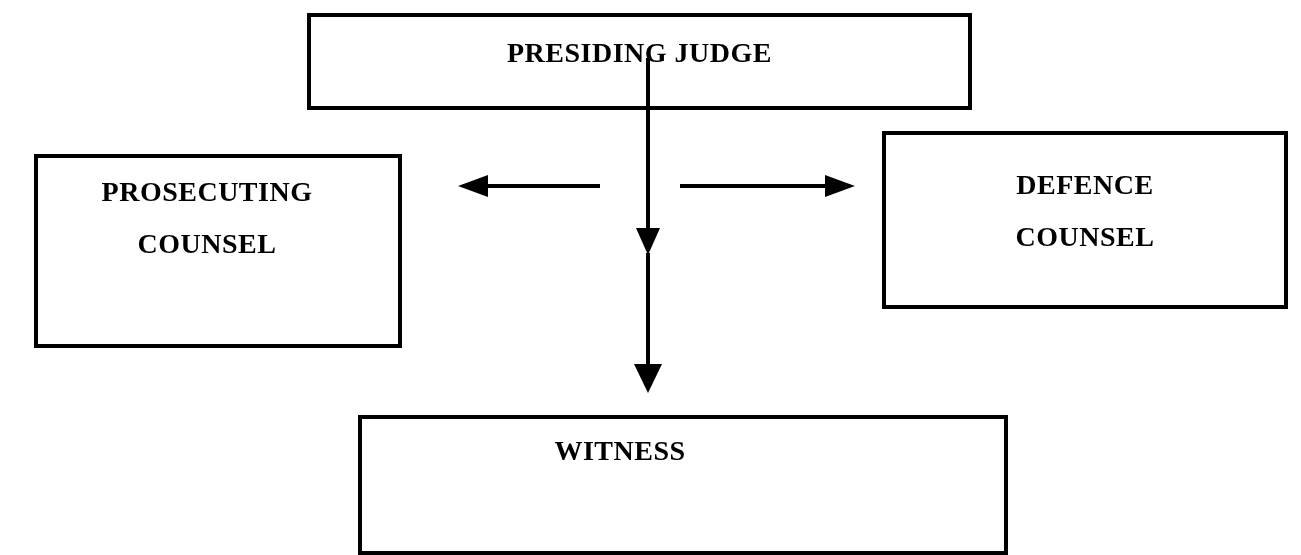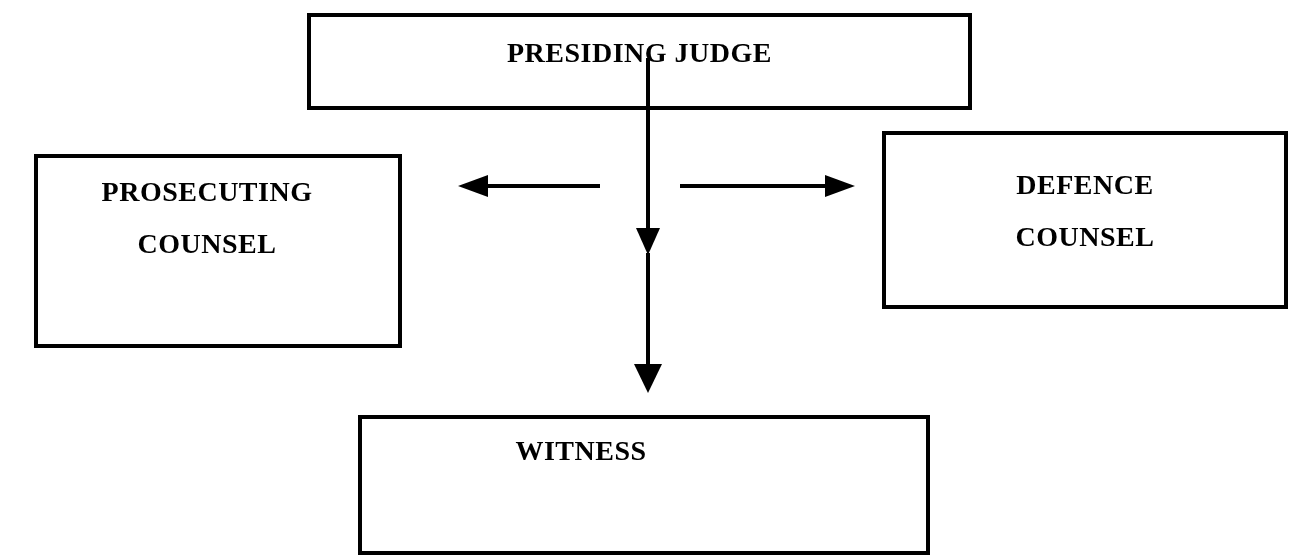--- a/index.html
+++ b/index.html
@@ -22,21 +22,21 @@
     justify-content: flex-start;
     text-align: center;
     font-weight: bold;
     font-size: 28px;
     line-height: 52px;
     letter-spacing: 0.5px;
   }
   #node-judge      { left: 307px; top: 13px;  width: 665px; height: 97px;  padding-top: 10px; }
   #node-prosecuting{ left: 34px;  top: 129px; width: 368px; height: 194px; padding-top: 8px; padding-right: 22px; margin-top: 25px; }
   #node-defence    { left: 882px; top: 131px; width: 406px; height: 178px; padding-top: 24px; }
-  #node-witness    { left: 358px; top: 415px; width: 572px; height: 140px; padding-top: 6px; padding-right: 126px; }
+  #node-witness    { left: 358px; top: 415px; width: 650px; height: 140px; padding-top: 6px; padding-right: 126px; }
   #arrow-layer {
     position: absolute;
     left: 0; top: 0;
     width: 1301px; height: 555px;
     pointer-events: none;
   }
 </style>
 </head>
 <body>
 

